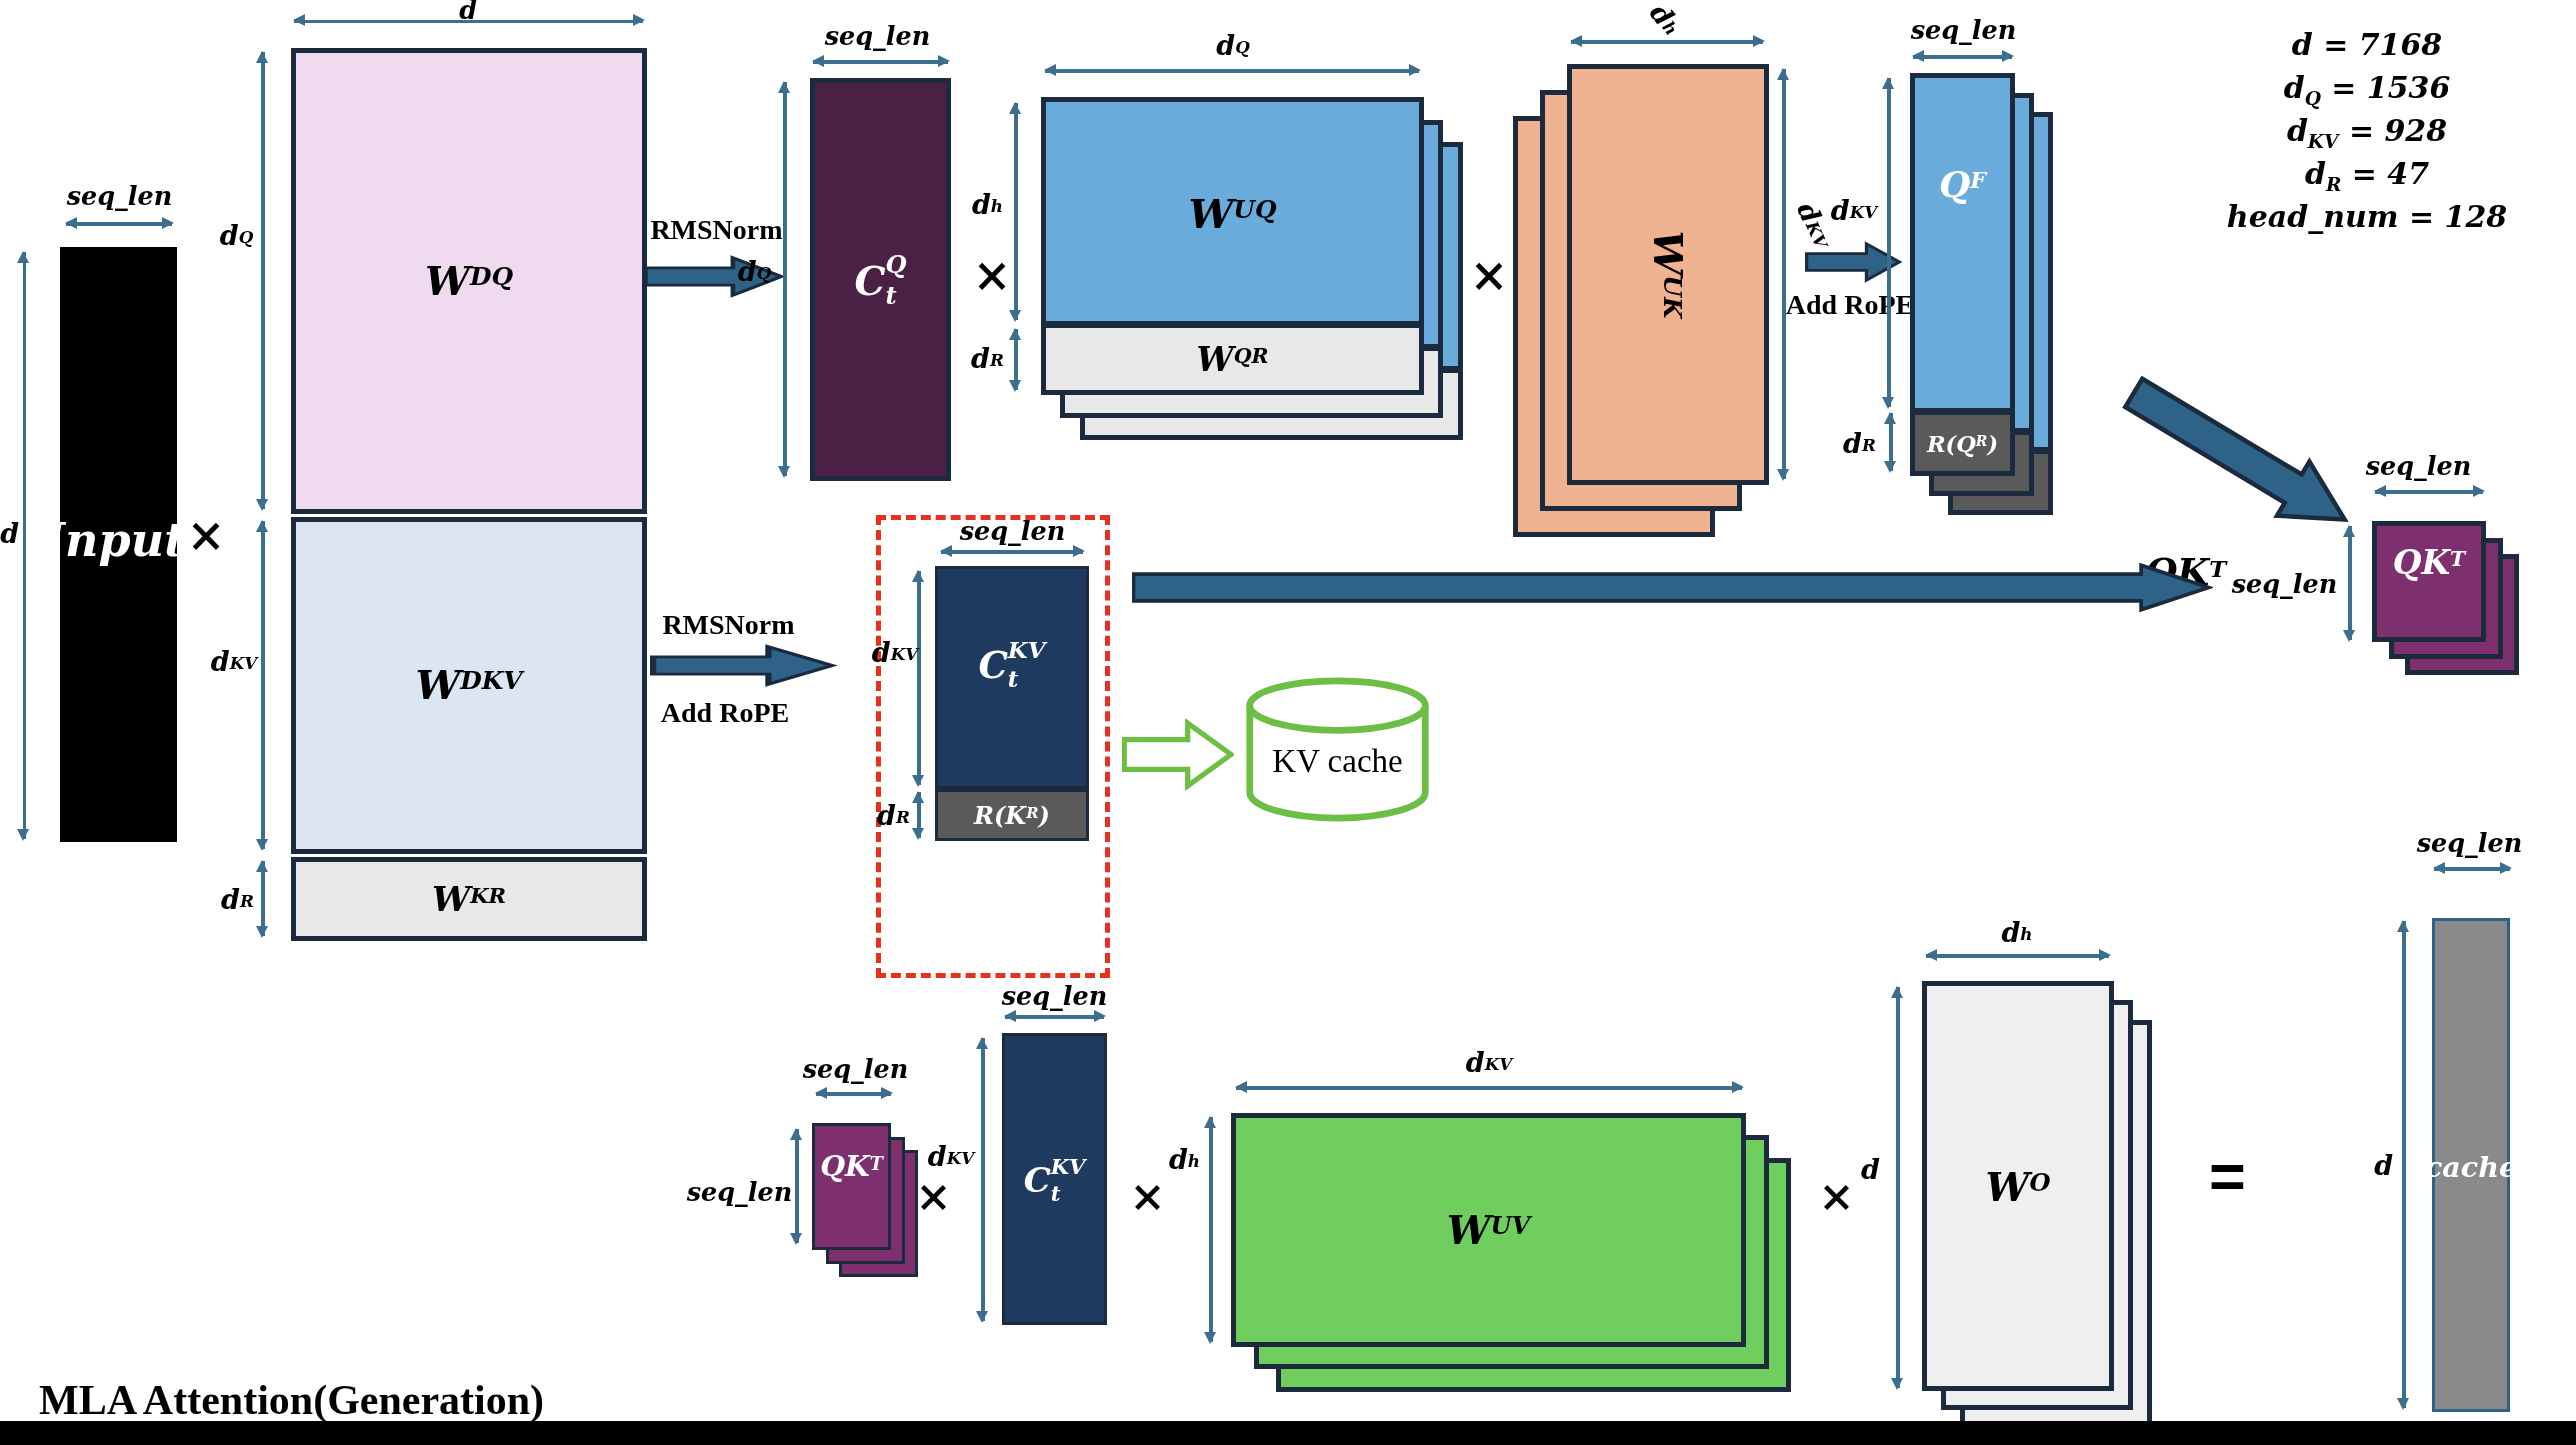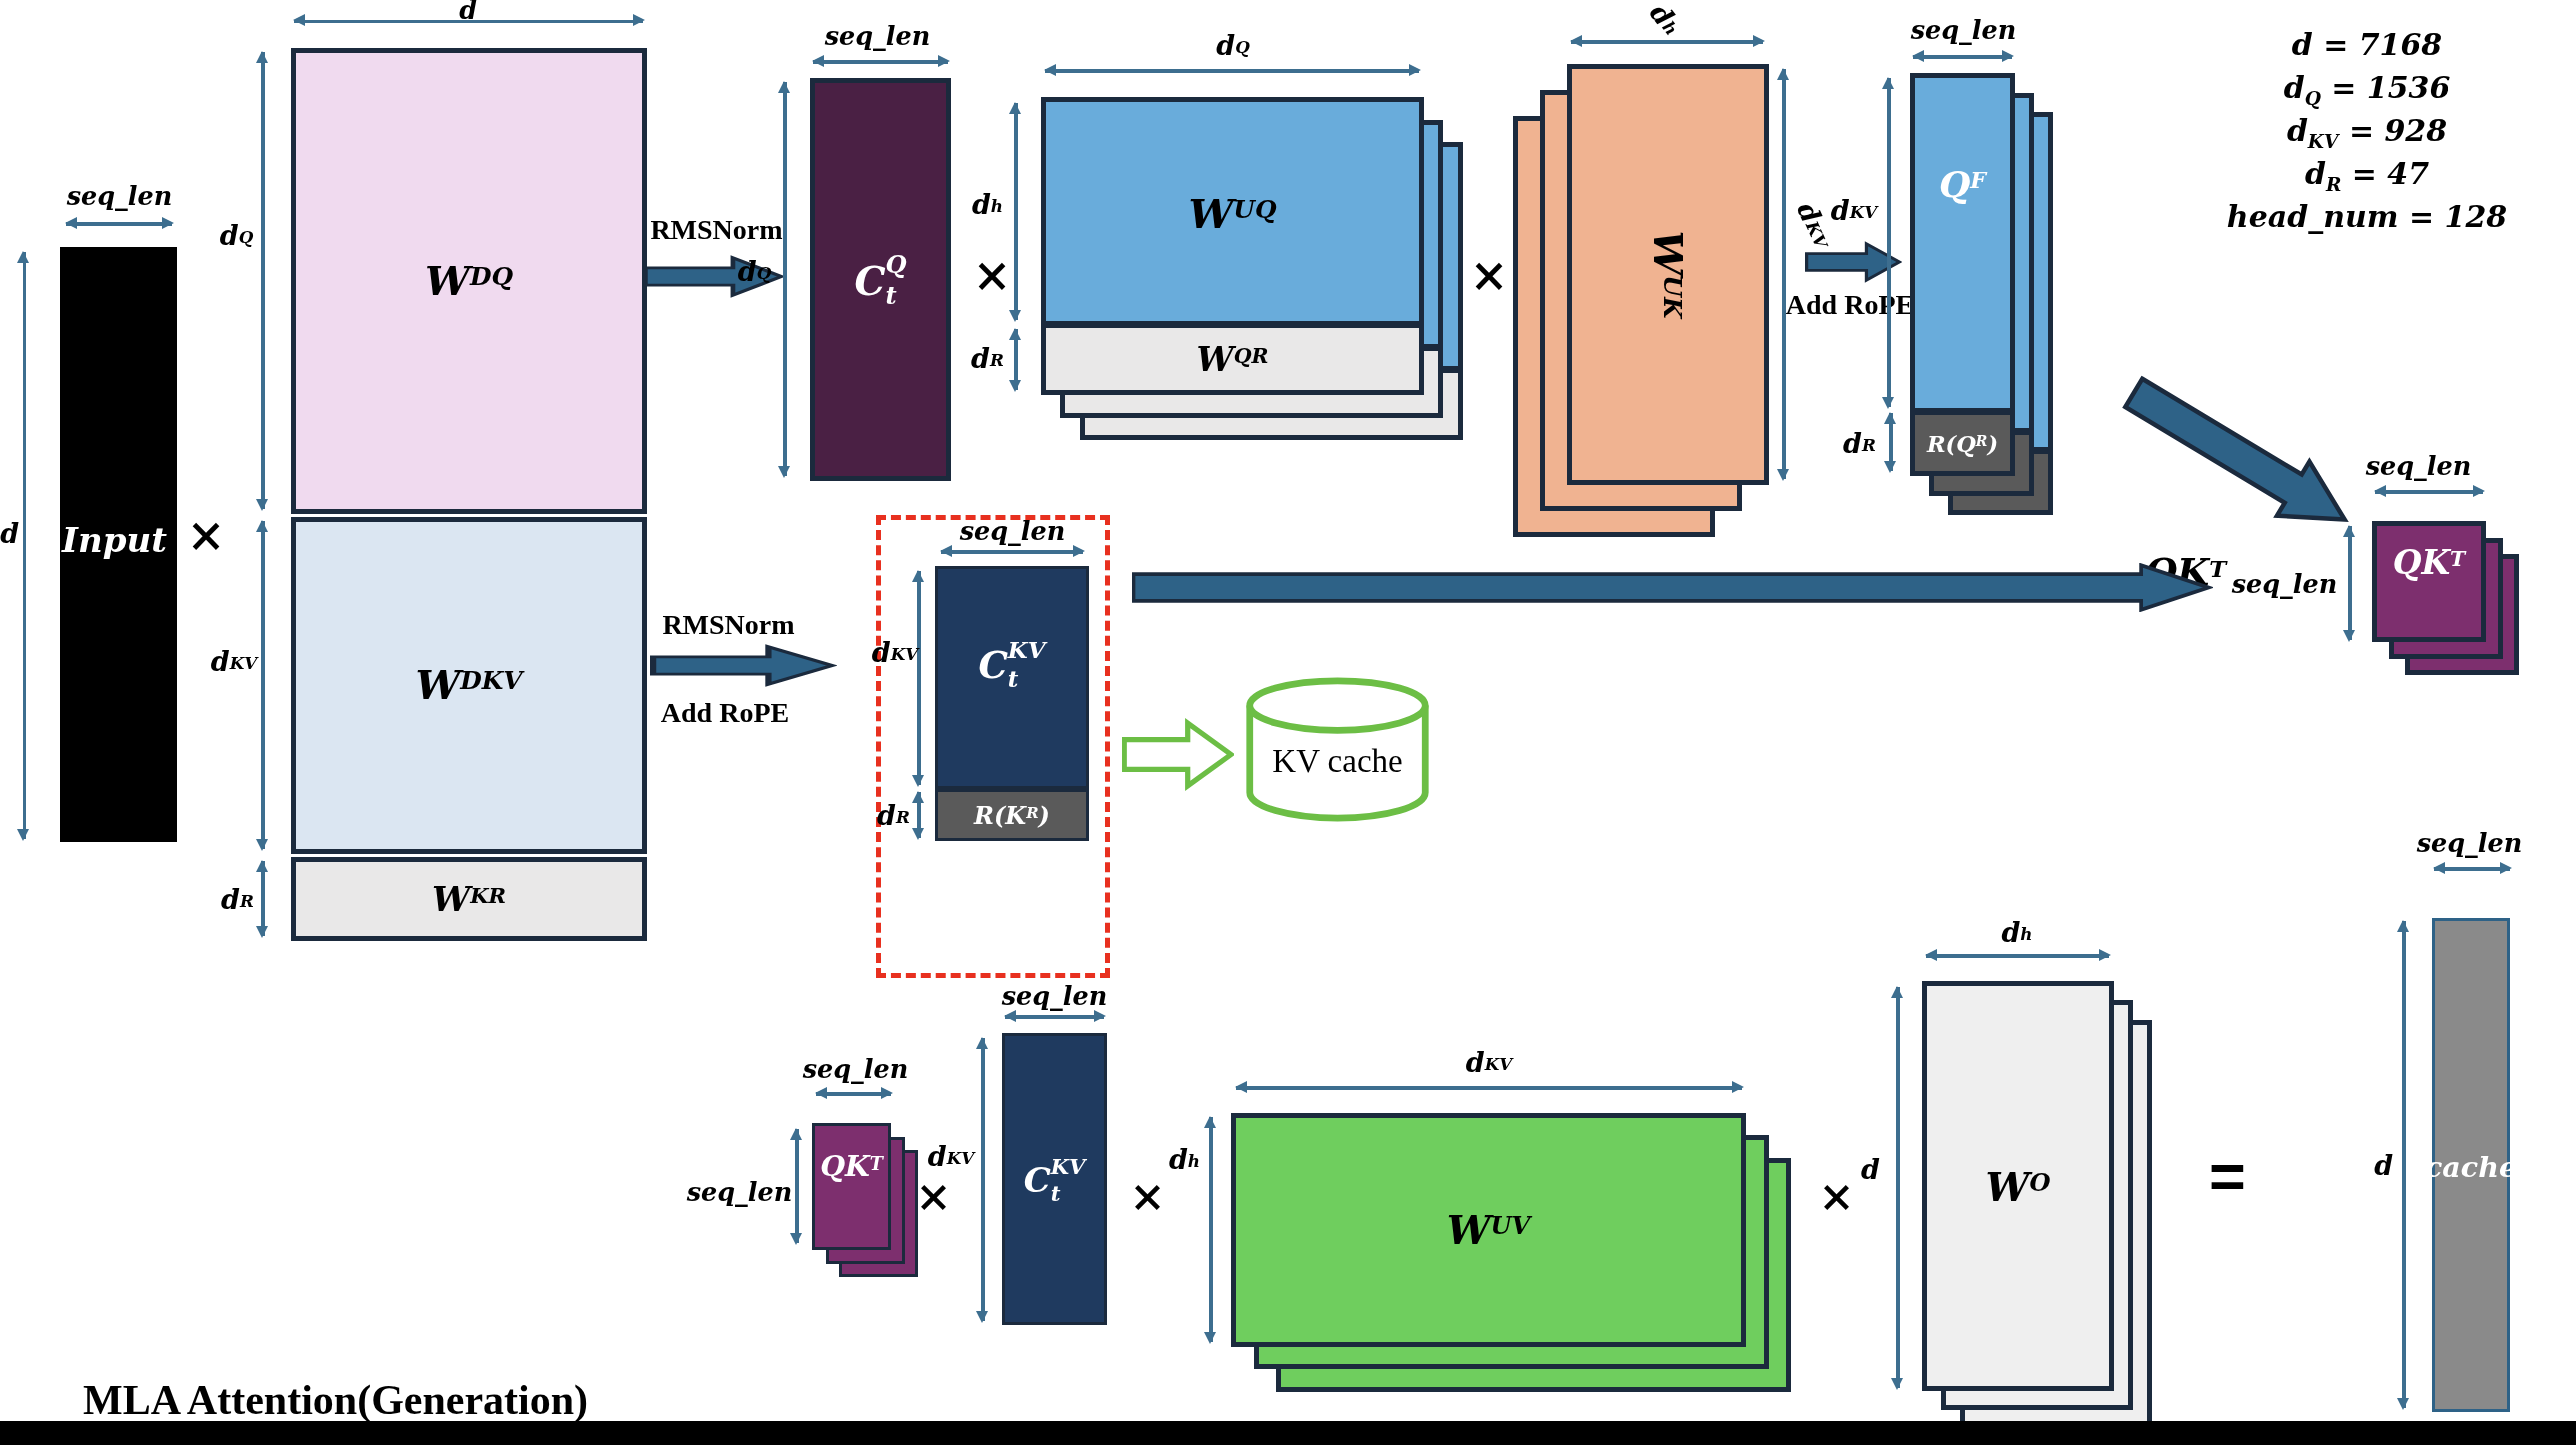--- a/index.html
+++ b/index.html
@@ -33,21 +33,21 @@
   sub,sup{line-height:0;}
 </style>
 </head>
 <body>
 
 <div id="stage">
 
   <div class="lbl" style="left:64px;top:181px;width:111px;height:30px;font-size:25.5px;">seq_len</div>
   <div class="harrow" style="left:66px;top:222px;width:106px;"></div>
   <div class="abs" style="left:60px;top:247px;width:117px;height:595px;background:#000;"></div>
-  <div class="lbl white" style="left:60px;top:517px;width:109px;height:45px;font-size:34px;">Input</div>
+  <div class="lbl white" style="left:60px;top:517px;width:109px;height:45px;font-size:46px;">Input</div>
   <div class="varrow" style="left:22.5px;top:252px;height:587px;"></div>
   <div class="lbl" style="left:0px;top:515px;width:19.5px;height:36px;font-size:27px;">d</div>
   <div class="lbl times" style="left:183px;top:509px;width:46px;height:52px;font-size:46px;">×</div>
 
   <div class="harrow" style="left:294px;top:19.5px;width:349px;"></div>
   <div class="lbl" style="left:457px;top:-3px;width:22.5px;height:25.5px;font-size:25.5px;">d</div>
 
   <div class="box" style="left:291px;top:48px;width:356px;height:466px;background:#F0DAEF;"></div>
   <div class="lbl" style="left:291px;top:247px;width:356px;height:67px;font-size:40px;">
     <span class="m">
@@ -353,21 +353,21 @@
 
   <svg class="abs" style="left:1122px;top:717px;" width="112" height="75" viewBox="0 0 150 100">
     <polygon points="3,30 88,30 88,8 146,50 88,92 88,70 3,70" fill="#ffffff" stroke="#6CBE45" stroke-width="7"></polygon>
   </svg>
   <svg class="abs" style="left:1243px;top:674px;" width="189" height="150" viewBox="0 0 252 200">
     <path d="M9 42 v116 a117 34 0 0 0 234 0 v-116" fill="#ffffff" stroke="#6CBE45" stroke-width="9"></path>
     <ellipse cx="126" cy="42" rx="117" ry="33" fill="#ffffff" stroke="#6CBE45" stroke-width="9"></ellipse>
   </svg>
   <div class="lbl sans" style="left:1255px;top:741px;width:165px;height:40px;font-size:33px;font-weight:500;font-style:normal;">KV cache</div>
 
-  <div class="lbl sans" style="left:39px;top:1376px;width:614px;height:48px;font-size:42px;font-weight:bold;font-style:normal;justify-content:flex-start;margin-left:44px;">MLA Attention(Generation)</div>
+  <div class="lbl sans" style="left:39px;top:1376px;width:614px;height:48px;font-size:42px;font-weight:bold;font-style:normal;justify-content:flex-start;">MLA Attention(Generation)</div>
 
   <div class="lbl" style="left:800px;top:1054px;width:111px;height:30px;font-size:25.5px;">seq_len</div>
   <div class="harrow" style="left:816px;top:1092px;width:75px;"></div>
   <div class="box thin" style="left:839px;top:1150px;width:79px;height:127px;background:#7D2F6E;"></div>
   <div class="box thin" style="left:826px;top:1137px;width:79px;height:127px;background:#7D2F6E;"></div>
   <div class="box thin" style="left:812px;top:1123px;width:79px;height:127px;background:#7D2F6E;"></div>
   <div class="lbl white" style="left:812px;top:1128px;width:79px;height:75px;font-size:28.5px;">
     <span class="m">
         <span>QK</span>
         <span class="ss">

